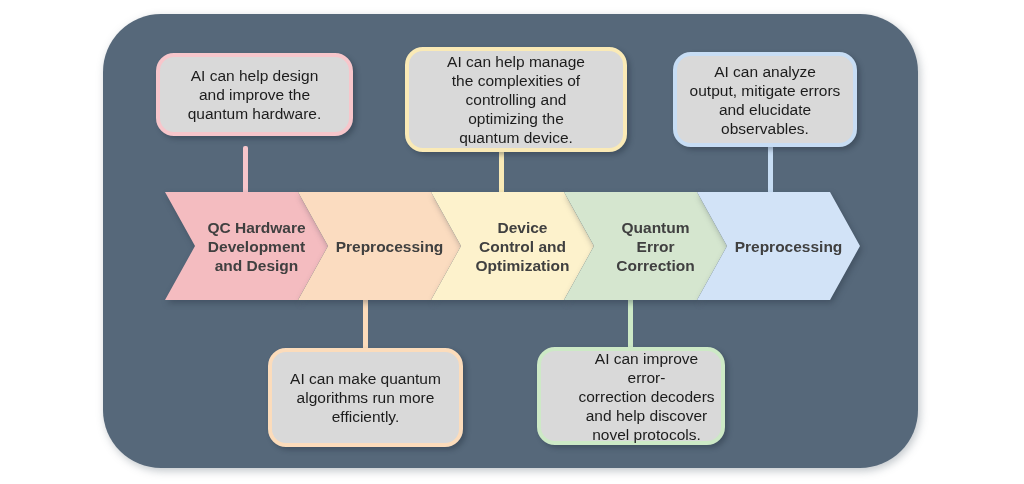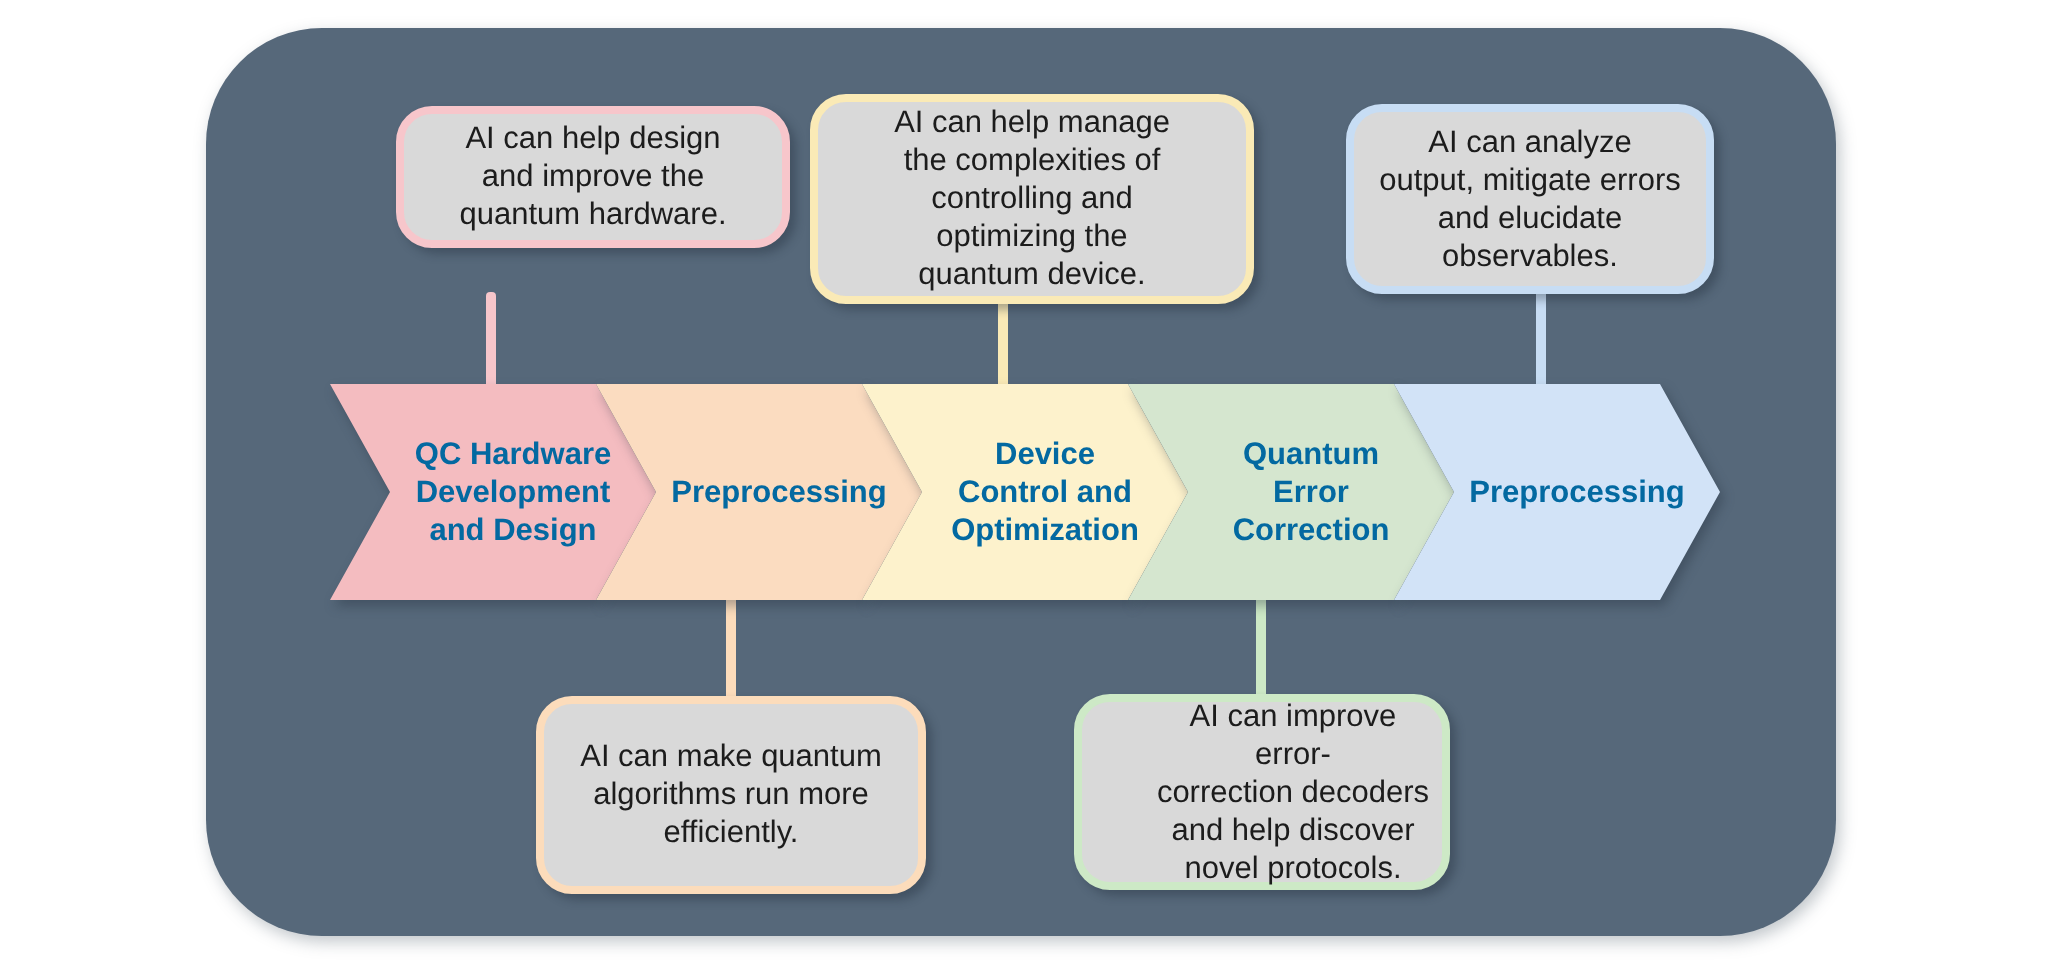--- a/index.html
+++ b/index.html
@@ -18,37 +18,37 @@
     filter:drop-shadow(2px 3px 3px rgba(30,40,55,.35));
     z-index:2;
   }
   .chev{
     width:163px;height:108px;
     clip-path:polygon(0px 0px,133px 0px,163px 54px,133px 108px,0px 108px,30px 54px);
     display:flex;align-items:center;justify-content:center;
     box-sizing:border-box;padding-left:32px;padding-right:12px;
   }
   .chev-label{
-    font-size:15.5px;font-weight:bold;color:#0369a1;text-align:center;
+    font-size:15.5px;font-weight:bold;color:#404040;text-align:center;
     line-height:19px;white-space:pre-line;
   }
   .cw1{left:165px}.cw2{left:298px}.cw3{left:431px}.cw4{left:564px}.cw5{left:697px}
   
   .callout{
     position:absolute;background:#d9d9d9;border-style:solid;border-width:4px;
     border-radius:18px;box-sizing:border-box;
     display:flex;align-items:center;justify-content:center;
     box-shadow:3px 3px 5px rgba(30,40,55,.35);
     z-index:3;
   }
   .callout-text{
     font-size:15.5px;color:#1c1c1c;text-align:center;line-height:19px;
     white-space:pre-line;padding:0 4px;
   }
-  .co1{left:156px;top:53px;width:197px;height:71px;margin-left:42px;}
+  .co1{left:156px;top:53px;width:197px;height:83px;}
   .co2{left:405px;top:47px;width:222px;height:105px;}
   .co3{left:673px;top:52px;width:184px;height:95px;}
   .co4{left:268px;top:348px;width:195px;height:99px;}
   .co5{left:537px;top:347px;width:188px;height:98px;padding-left:31px;}
   
   .connector{position:absolute;width:5px;border-radius:2px;z-index:1;}
   .cn1{left:243px;top:146px;height:50px;}
   .cn2{left:499px;top:148px;height:48px;}
   .cn3{left:768px;top:143px;height:53px;}
   .cn4{left:363px;top:296px;height:56px;}

